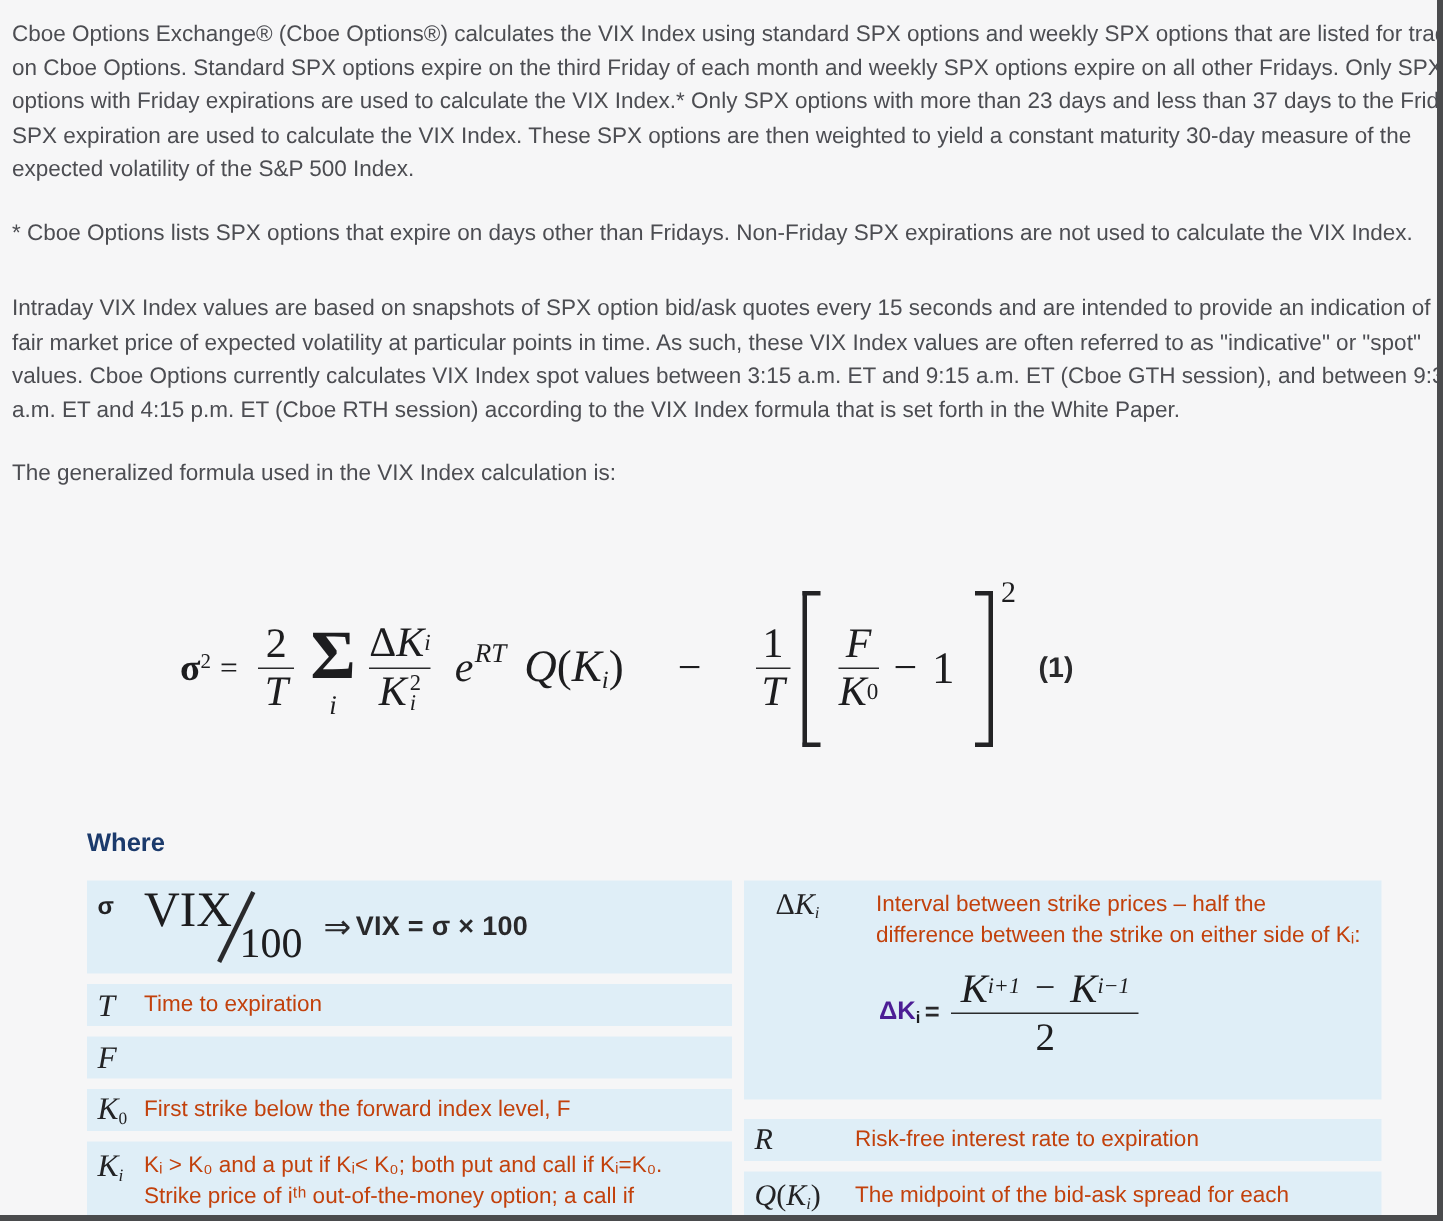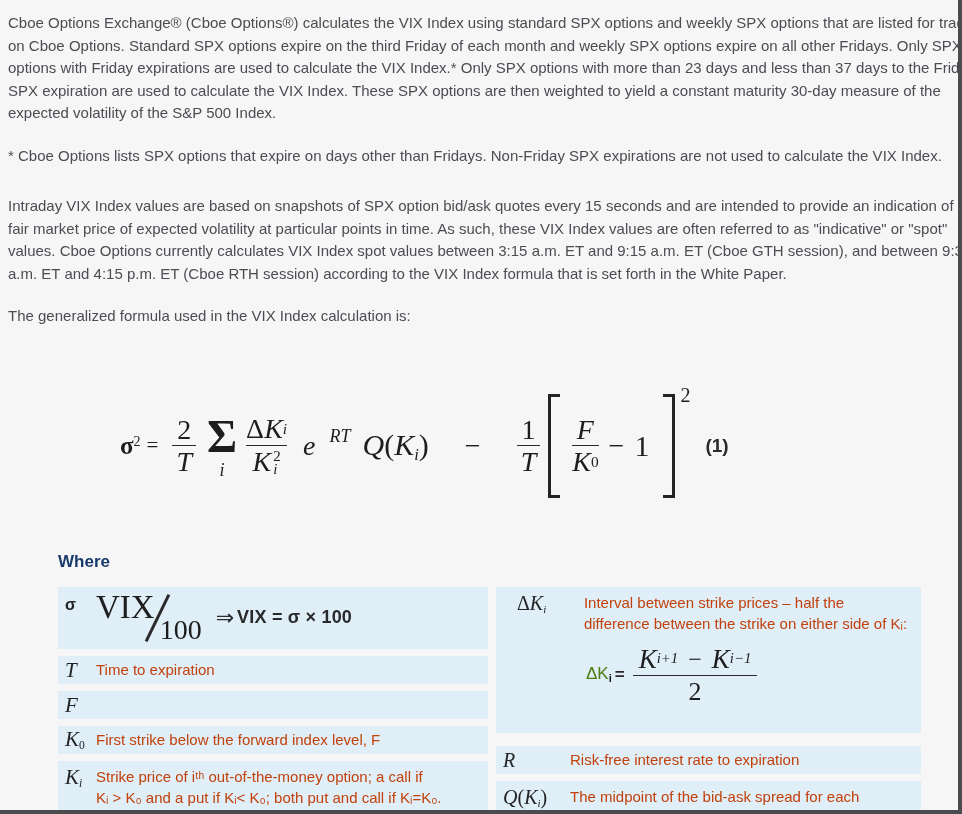--- a/index.html
+++ b/index.html
@@ -26,21 +26,21 @@
   .fpad{padding:0 4px;}
   .sum{display:inline-flex;flex-direction:column;align-items:center;margin:0 9px 0 11px;}
   .sum-g{font-size:46px;line-height:50px;font-weight:700;}
   .sum-i{font-size:18px;line-height:17px;font-style:italic;}
   .fk{margin-right:10px;}
   .nline{display:inline-flex;align-items:center;font-size:28px;line-height:30px;}
   .stack{display:inline-flex;flex-direction:column;align-items:flex-start;margin-left:2px;transform:translateY(1px);}
   .stack span{font-size:15px;line-height:13px;}
   .eterm{margin-left:6px;}
   .fe{font-size:28px;}
-  .esup{font-size:18px;font-style:italic;position:relative;top:-13px;margin-left:14px;}
+  .esup{font-size:18px;font-style:italic;position:relative;top:-13px;margin-left:1px;}
   .qt{margin-left:12px;font-size:30px;line-height:34px;}
   .fminus{font-size:28px;margin:0 36px;}
   .brg{position:relative;display:inline-flex;align-items:center;height:104px;margin-left:8px;}
   .lbr,.rbr{width:12px;height:104px;box-sizing:border-box;border-top:3px solid #232325;border-bottom:3px solid #232325;}
   .lbr{border-left:3px solid #232325;margin-right:12px;}
   .rbr{border-right:3px solid #232325;margin-left:14px;}
   .br2{position:absolute;top:-10px;right:-15px;font-size:20px;}
   .in-minus{font-size:28px;margin:0 10px;}
   .one{font-size:30px;}
   .eqn{margin-left:30px;font-family:"Liberation Sans","DejaVu Sans",sans-serif;
@@ -72,21 +72,21 @@
   .vfx{display:flex;align-items:center;font-family:"Liberation Serif","DejaVu Serif",serif;color:#1d1d1f;}
   .vfn{font-size:33px;position:relative;top:-10px;}
   .vfs{width:3px;height:52px;background:#2a2a2c;transform:rotate(26deg);margin:0 1px;}
   .vfd{font-size:28px;position:relative;top:12px;}
   .varrow{font-size:22px;margin-left:14px;color:#2a2a2c;}
   .vres{font-size:18px;font-weight:700;color:#29292b;margin-left:3px;letter-spacing:0.2px;}
 
   
   .dkc{display:flex;flex-direction:column;}
   .dkf{display:flex;align-items:center;margin:10px 0 0 2px;color:#1d1d1f;}
-  .dk-lhs{font-size:17px;font-weight:400;color:#4d7c0f;}
+  .dk-lhs{font-size:17px;font-weight:700;color:#4c1d95;}
   .dk-lhs-sub{font-size:11px;font-weight:700;vertical-align:-0.3em;}
   .dk-eq{font-size:17px;font-weight:700;color:#29292b;margin:0 8px 0 3px;}
   .dk-frac{font-family:"Liberation Serif","DejaVu Serif",serif;}
   .dk-num{display:inline-flex;align-items:center;font-size:27px;line-height:30px;padding:0 6px;}
   .dk-minus{font-size:24px;margin:0 10px;}
   .dk-den{font-size:26px;line-height:29px;}
 
   .edge{position:absolute;background:#4a4b4d;}
   .edge-r{top:0;right:0;width:4px;height:814px;}
   .edge-b{left:0;bottom:0;width:962px;height:4px;}
@@ -197,22 +197,22 @@
         </div>
 
         <div class="row">
           <span class="sym"><span class="it">K</span><sub class="sb up">0</sub></span>
           <span class="def">First strike below the forward index level, F</span>
         </div>
 
         <div class="row row-top row-ki">
           <span class="sym"><span class="it">K</span><sub class="sb">i</sub></span>
           <span class="def">
+            <span class="dline">Kᵢ &gt; K₀ and a put if Kᵢ&lt; K₀; both put and call if Kᵢ=K₀.</span>
             <span class="dline">Strike price of iᵗʰ out-of-the-money option; a call if</span>
-            <span class="dline">Kᵢ &gt; K₀ and a put if Kᵢ&lt; K₀; both put and call if Kᵢ=K₀.</span>
           </span>
         </div>
       </div>
 
       <div>
 
         <div class="row row-top row-dk mb13">
           <span class="symr"><span class="up">Δ</span><span class="it">K</span><sub class="sb">i</sub></span>
           <span class="dkc">
             <span class="def">

